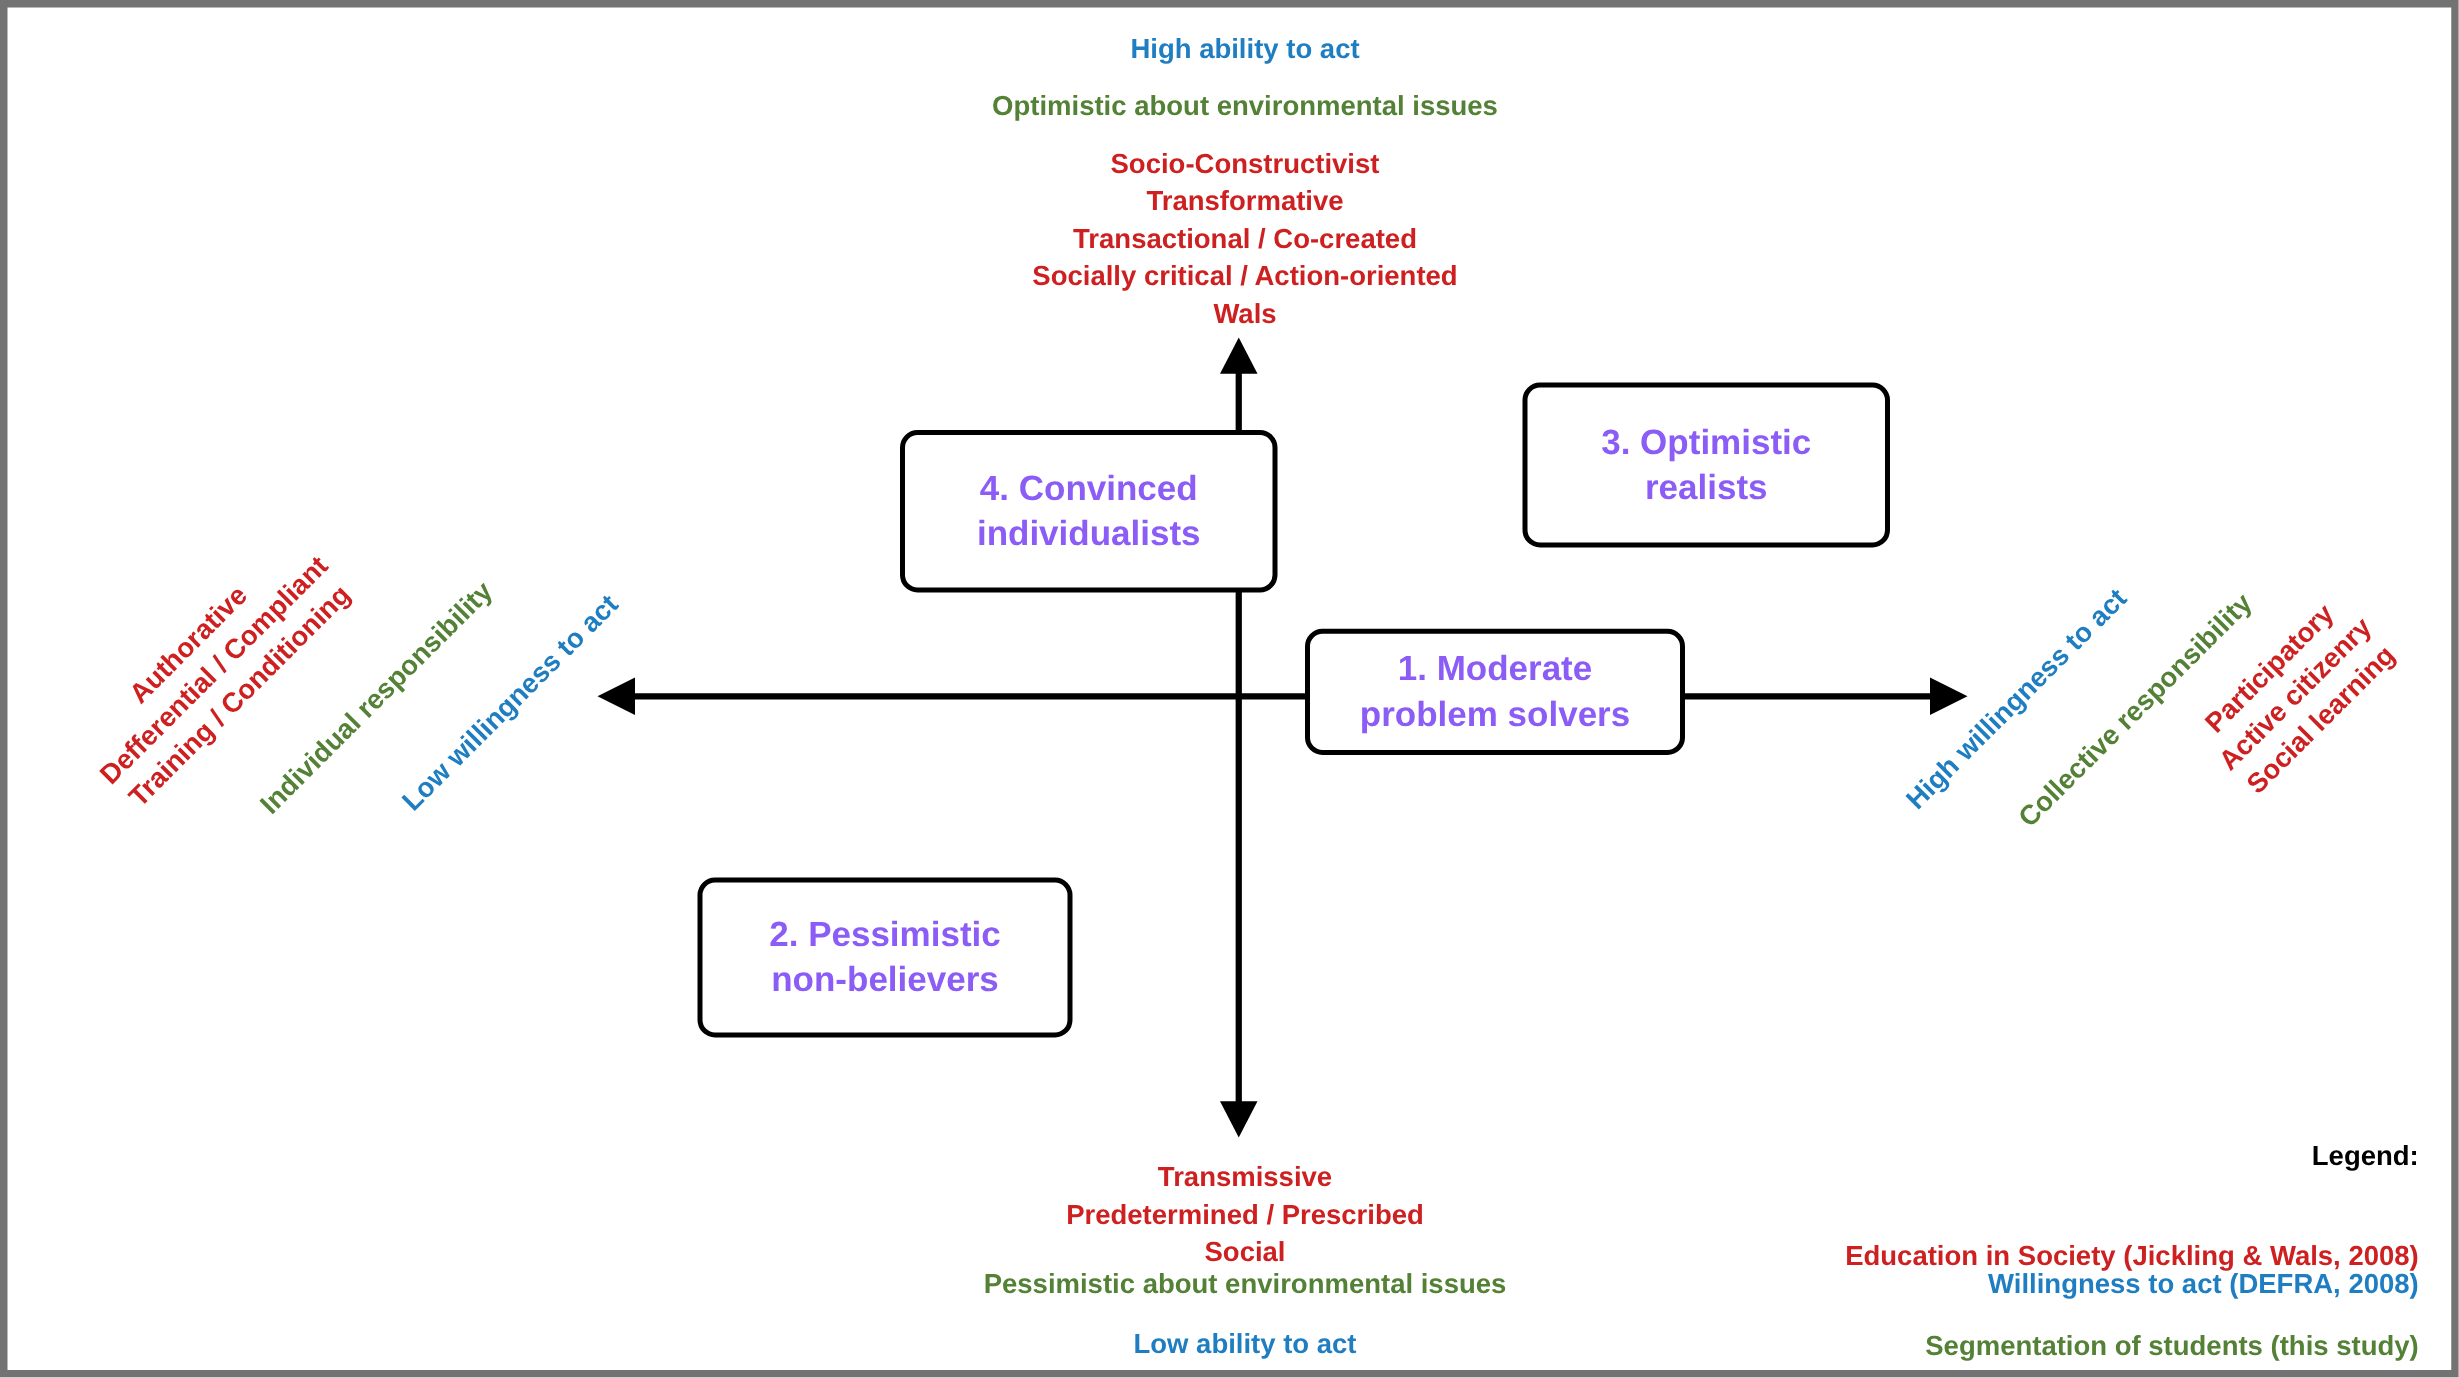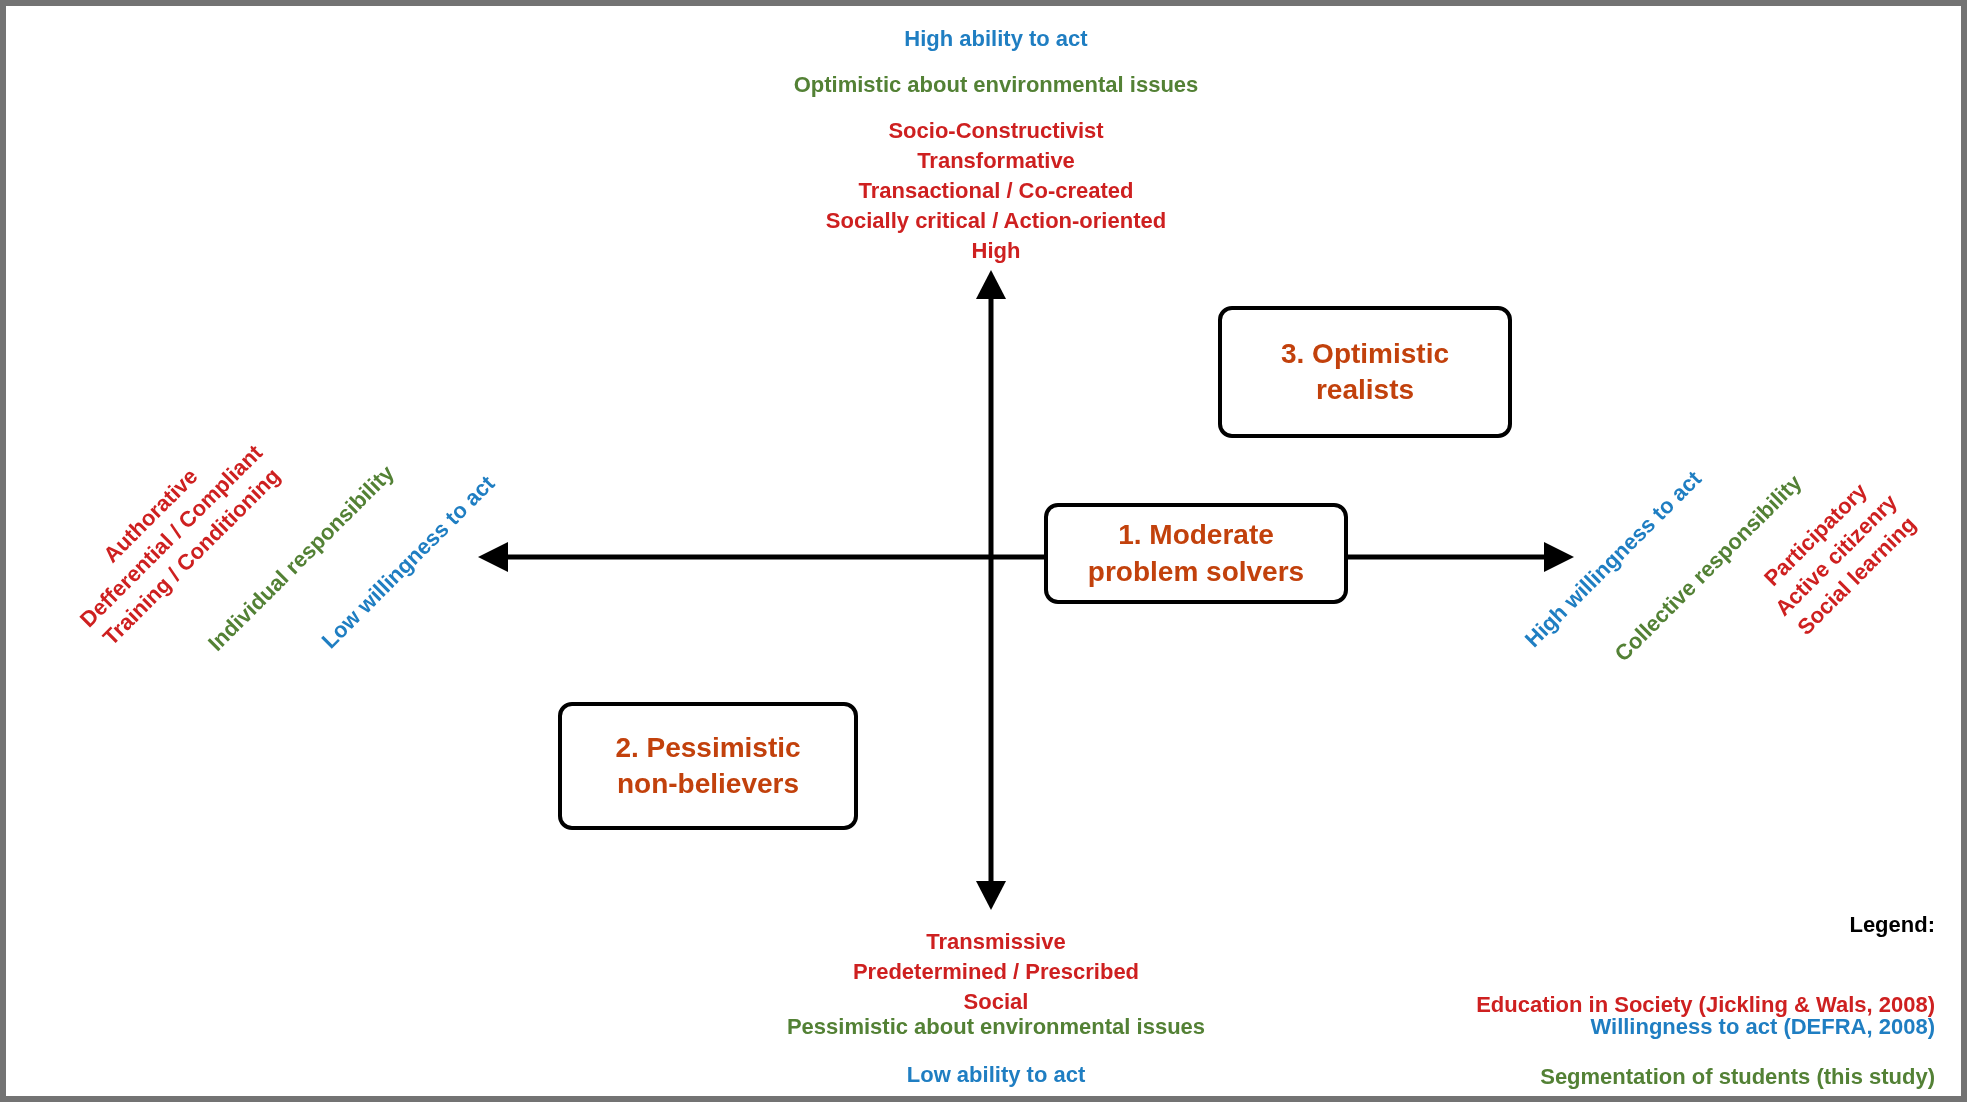--- a/index.html
+++ b/index.html
@@ -39,21 +39,21 @@
     background:#ffffff;
     border:4px solid #000;
     border-radius:14px;
     display:flex;
     flex-direction:column;
     align-items:center;
     justify-content:center;
     text-align:center;
     font-size:28px;
     line-height:1.3;
-    color:#c2410c;
+    color:#8b5cf6;
     box-sizing:border-box;
     padding:4px 8px;
   }
   .legend{
     position:absolute;
     right:26px;
     text-align:center;
     font-size:22px;
     white-space:nowrap;
   }
@@ -72,21 +72,21 @@
     <polygon points="1568,551 1538,536 1538,566" fill="#000"></polygon>
   </svg>
 
   <div class="lbl blue center-x" style="top:20px;">High ability to act</div>
   <div class="lbl green center-x" style="top:66px;">Optimistic about environmental issues</div>
   <div class="lbl red center-x stack" style="top:110px;">
     <div>Socio-Constructivist</div>
     <div>Transformative</div>
     <div>Transactional / Co-created</div>
     <div>Socially critical / Action-oriented</div>
-    <div>High</div>
+    <div>Wals</div>
   </div>
 
   <div class="lbl red center-x stack" style="top:903px;margin-top:18px;">
     <div>Transmissive</div>
     <div>Predetermined / Prescribed</div>
     <div>Social</div>
   </div>
   <div class="lbl green center-x" style="top:1008px;">Pessimistic about environmental issues</div>
   <div class="lbl blue center-x" style="top:1056px;">Low ability to act</div>
 
@@ -99,20 +99,24 @@
   <div class="rot blue" style="left:402px;top:556px;">Low willingness to act</div>
 
   <div class="rot blue" style="left:1607px;top:553px;">High willingness to act</div>
   <div class="rot green" style="left:1702px;top:562px;">Collective responsibility</div>
   <div class="rot red" style="left:1830px;top:549px;">
     <div>Participatory</div>
     <div>Active citizenry</div>
     <div>Social learning</div>
   </div>
 
+  <div class="qbox" style="left:714px;top:338px;width:302px;height:130px;">
+    <div>4. Convinced</div>
+    <div>individualists</div>
+  </div>
   <div class="qbox" style="left:1212px;top:300px;width:294px;height:132px;">
     <div>3. Optimistic</div>
     <div>realists</div>
   </div>
   <div class="qbox" style="left:1038px;top:497px;width:304px;height:101px;">
     <div>1. Moderate</div>
     <div>problem solvers</div>
   </div>
   <div class="qbox" style="left:552px;top:696px;width:300px;height:128px;">
     <div>2. Pessimistic</div>

